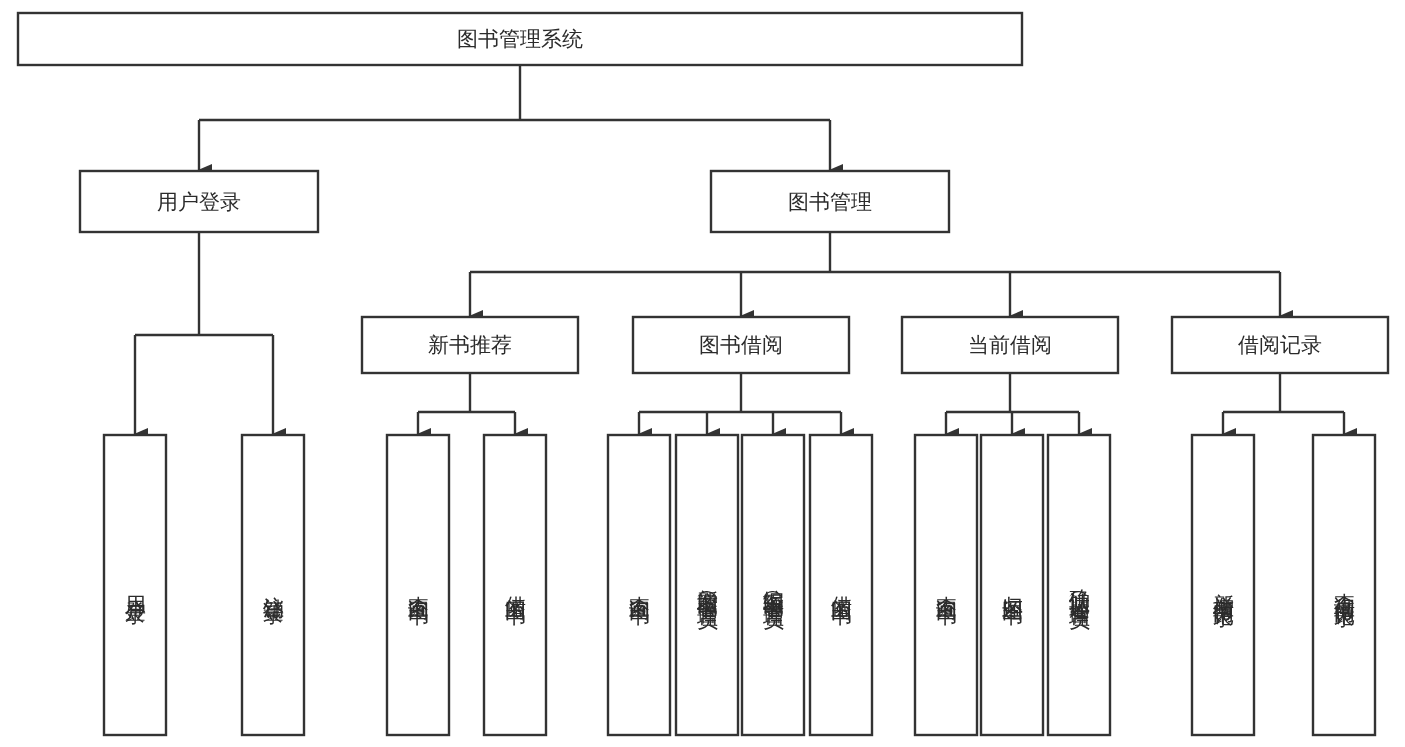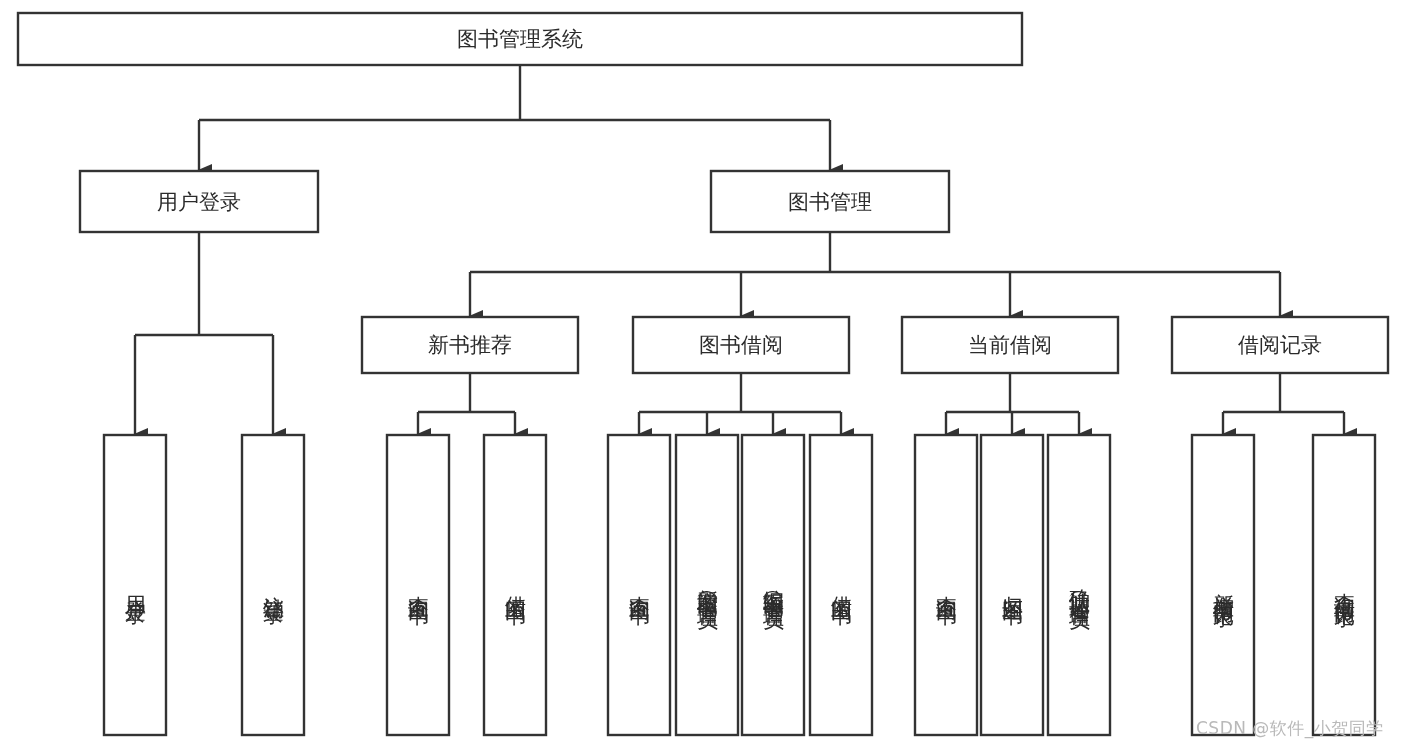--- a/index.html
+++ b/index.html
@@ -163,15 +163,14 @@
       <div class="node-label-v" style="left: 676px; top: 435px; width: 62px; height: 300px;">新增图书（管理员）</div>
       <div class="node-label-v" style="left: 742px; top: 435px; width: 62px; height: 300px;">编辑图书（管理员）</div>
       <div class="node-label-v" style="left: 810px; top: 435px; width: 62px; height: 300px;">借阅图书</div>
       <div class="node-label-v" style="left: 915px; top: 435px; width: 62px; height: 300px;">查询图书</div>
       <div class="node-label-v" style="left: 981px; top: 435px; width: 62px; height: 300px;">归还图书</div>
       <div class="node-label-v" style="left: 1048px; top: 435px; width: 62px; height: 300px;">确认归还（管理员）</div>
       <div class="node-label-v" style="left: 1192px; top: 435px; width: 62px; height: 300px;">新增借阅记录</div>
       <div class="node-label-v" style="left: 1313px; top: 435px; width: 62px; height: 300px;">查询借阅记录</div>
     </div>
 
-  <div class="watermark" style="left: 1196px; top: 717px;">CSDN @软件_小贺同学</div>
 
 </div>
 
 </body></html>

